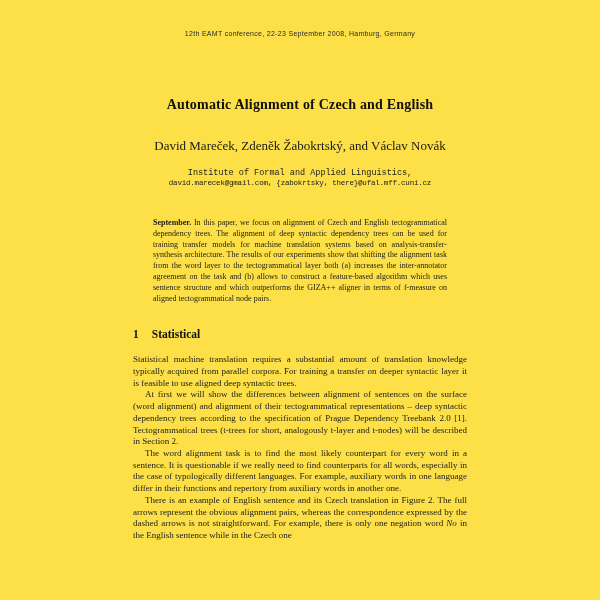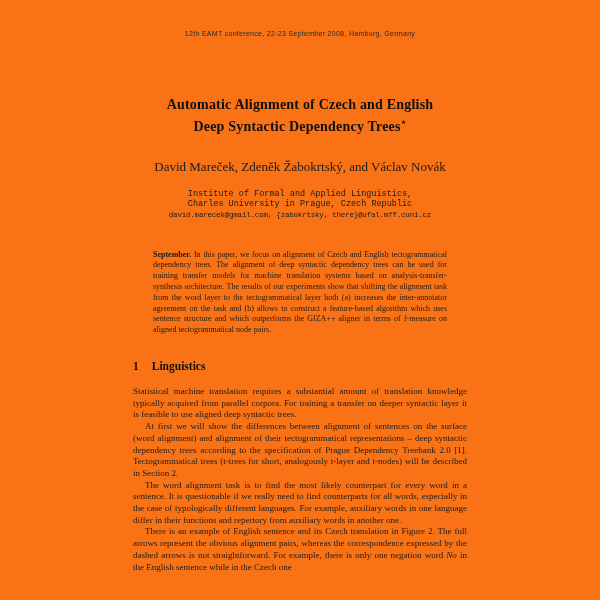--- a/index.html
+++ b/index.html
@@ -5,21 +5,21 @@
   * { margin: 0; padding: 0; box-sizing: border-box; }
   html, body { background: #ffffff; }
   body {
     width: 600px; height: 600px; overflow: hidden;
     font-family: "Liberation Serif", serif;
     color: #1b1b1b;
   }
   .page {
     position: relative;
     width: 600px; height: 600px;
-    background: #f97316;
+    background: #fde047;
     overflow: hidden;
   }
   .header-note {
     position: absolute;
     top: 30px; left: 0; width: 100%;
     text-align: center;
     font-family: "Liberation Sans", sans-serif;
     font-size: 7px;
     letter-spacing: 0.3px;
     color: #2a2a2a;
@@ -86,39 +86,37 @@
 <body>
 
 <div class="page">
 
   <div class="header-note">12th EAMT conference, 22-23 September 2008, Hamburg, Germany</div>
 
   <div class="content">
 
     <div class="title">
       <div>Automatic Alignment of Czech and English</div>
-      <div><span>Deep Syntactic Dependency Trees</span><sup>⋆</sup></div>
     </div>
 
     <div class="authors">David Mareček, Zdeněk Žabokrtský, and Václav Novák</div>
 
     <div class="affiliation">
       <div>Institute of Formal and Applied Linguistics,</div>
-      <div>Charles University in Prague, Czech Republic</div>
     </div>
 
     <div class="emails">david.marecek@gmail.com, {zabokrtsky, there}@ufal.mff.cuni.cz</div>
 
     <div class="abstract">
       <span class="abstract-label">September.</span>
       <span>In this paper, we focus on alignment of Czech and English tectogrammatical dependency trees. The alignment of deep syntactic dependency trees can be used for training transfer models for machine translation systems based on analysis-transfer-synthesis architecture. The results of our experiments show that shifting the alignment task from the word layer to the tectogrammatical layer both (a) increases the inter-annotator agreement on the task and (b) allows to construct a feature-based algorithm which uses sentence structure and which outperforms the GIZA++ aligner in terms of f-measure on aligned tectogrammatical node pairs.</span>
     </div>
 
     <div class="section-heading">
-      <span class="sec-num">1</span><span>Linguistics</span>
+      <span class="sec-num">1</span><span>Statistical</span>
     </div>
 
     <p class="para">Statistical machine translation requires a substantial amount of translation knowledge typically acquired from parallel corpora. For training a transfer on deeper syntactic layer it is feasible to use aligned deep syntactic trees.</p>
 
     <p class="para">At first we will show the differences between alignment of sentences on the surface (word alignment) and alignment of their tectogrammatical representations – deep syntactic dependency trees according to the specification of Prague Dependency Treebank 2.0 [1]. Tectogrammatical trees (t-trees for short, analogously t-layer and t-nodes) will be described in Section 2.</p>
 
     <p class="para">The word alignment task is to find the most likely counterpart for every word in a sentence. It is questionable if we really need to find counterparts for all words, especially in the case of typologically different languages. For example, auxiliary words in one language differ in their functions and repertory from auxiliary words in another one.</p>
 
     <p class="para"><span>There is an example of English sentence and its Czech translation in Figure 2. The full arrows represent the obvious alignment pairs, whereas the correspondence expressed by the dashed arrows is not straightforward. For example, there is only one negation word </span><span class="italic-word">No</span><span> in the English sentence while in the Czech one</span></p>
 

